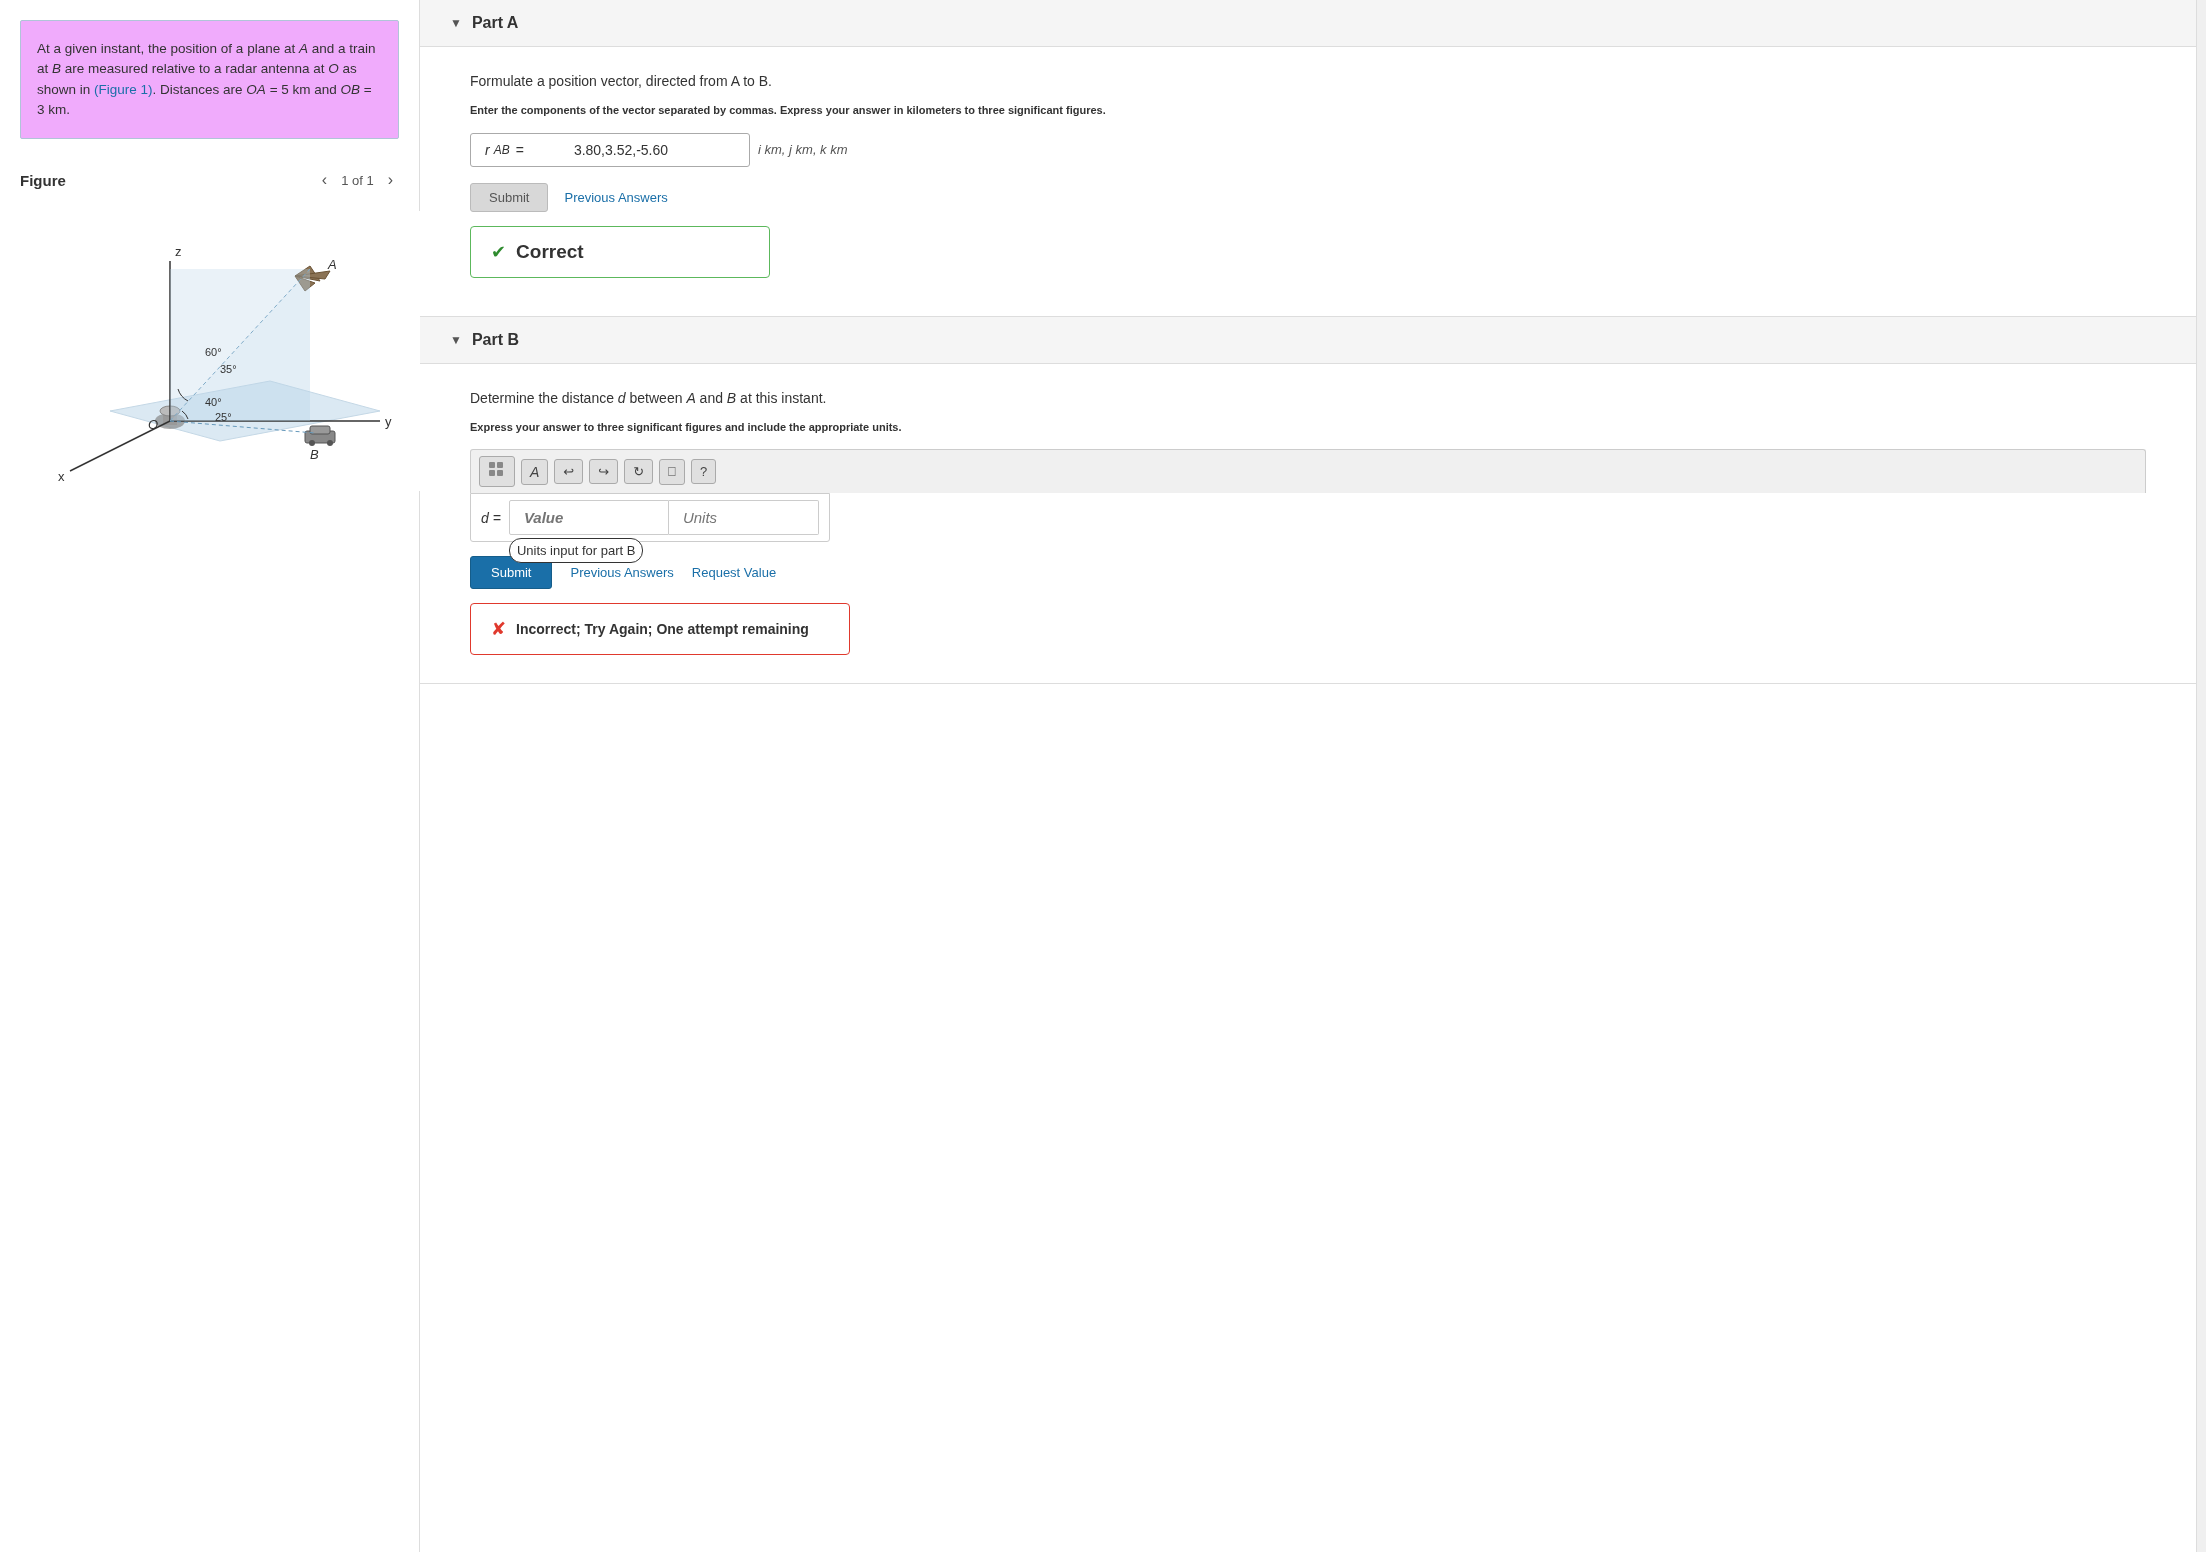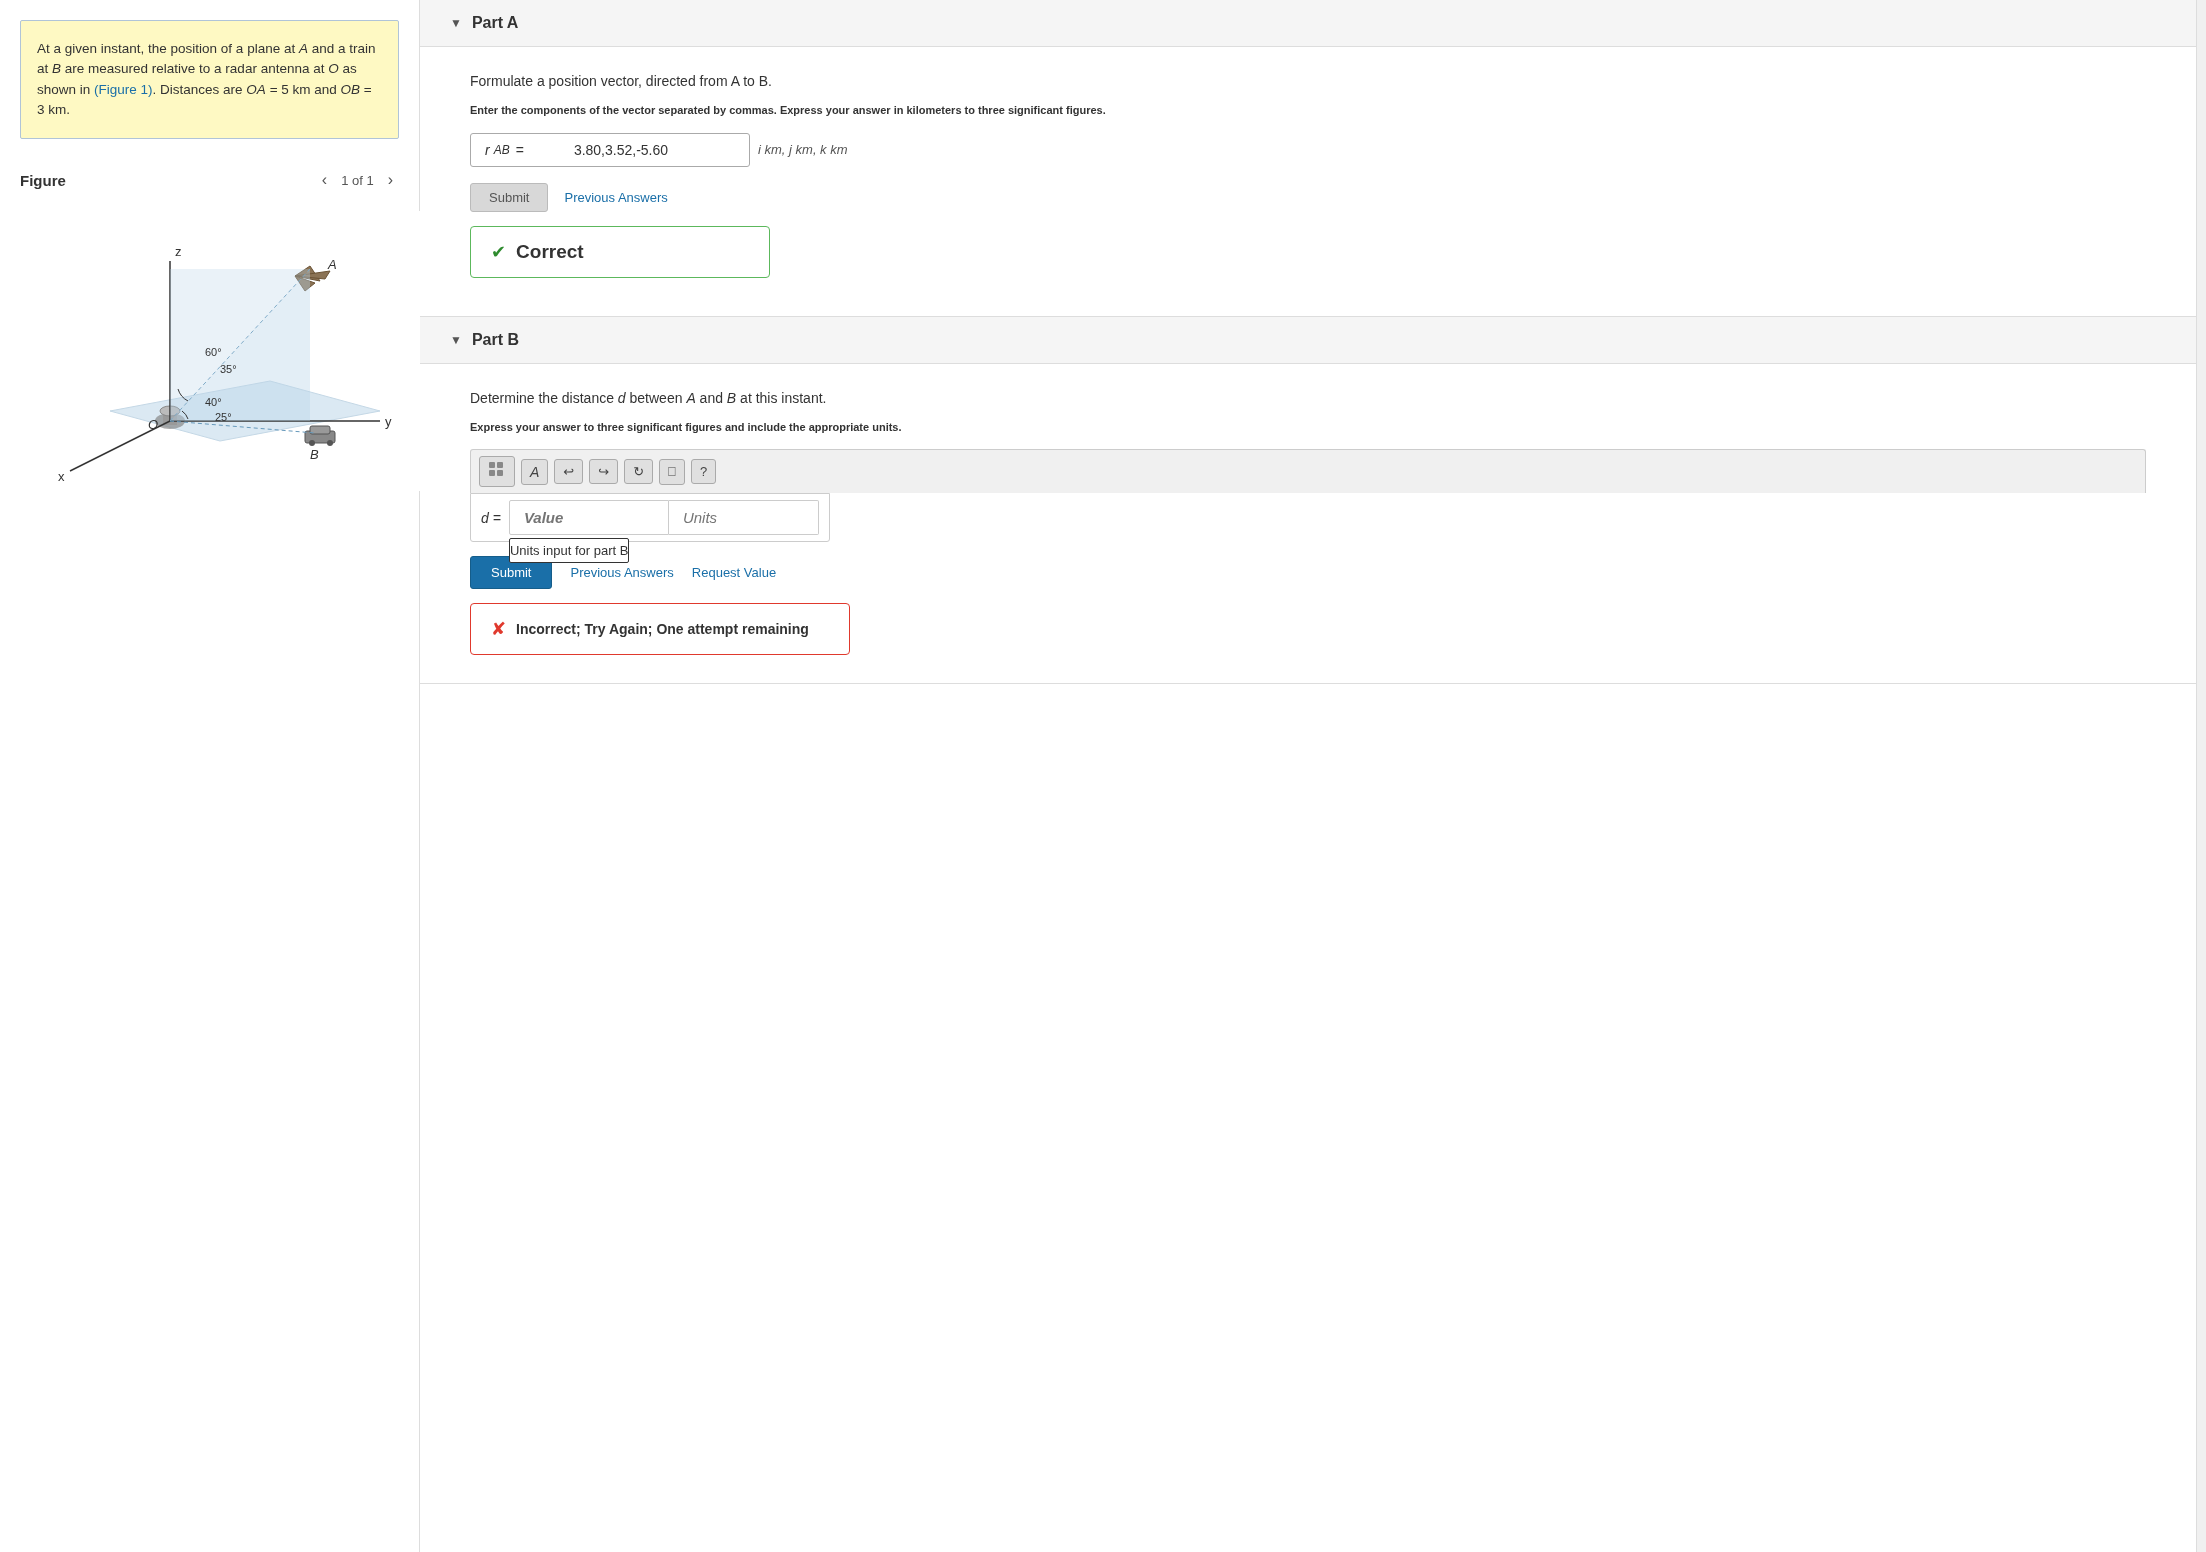--- a/index.html
+++ b/index.html
@@ -17,21 +17,21 @@
     .left-panel {
       width: 420px;
       min-width: 420px;
       padding: 20px;
       background: #fff;
       border-right: 1px solid #ddd;
     }
 
     .problem-box {
       border: 1px solid #b0c4d8;
-      background: #fef9c3;
+      background: #f0abfc;
       padding: 18px 16px;
       border-radius: 2px;
       line-height: 1.5;
       font-size: 13.5px;
       margin-bottom: 30px;
     }
 
     .problem-box a {
       color: #1a6fa8;
       text-decoration: none;
@@ -311,22 +311,22 @@
       color: #aaa;
       width: 150px;
       outline: none;
       position: relative;
     }
 
     .units-tooltip {
       position: absolute;
       background: #fff;
       border: 1px solid #333;
-      border-radius: 2px;
-      padding: 4px 0;
+      border-radius: 12px;
+      padding: 4px 7px;
       font-size: 13px;
       color: #333;
       white-space: nowrap;
       top: 38px;
       left: 0;
       z-index: 10;
     }
 
     .input-wrapper {
       position: relative;

